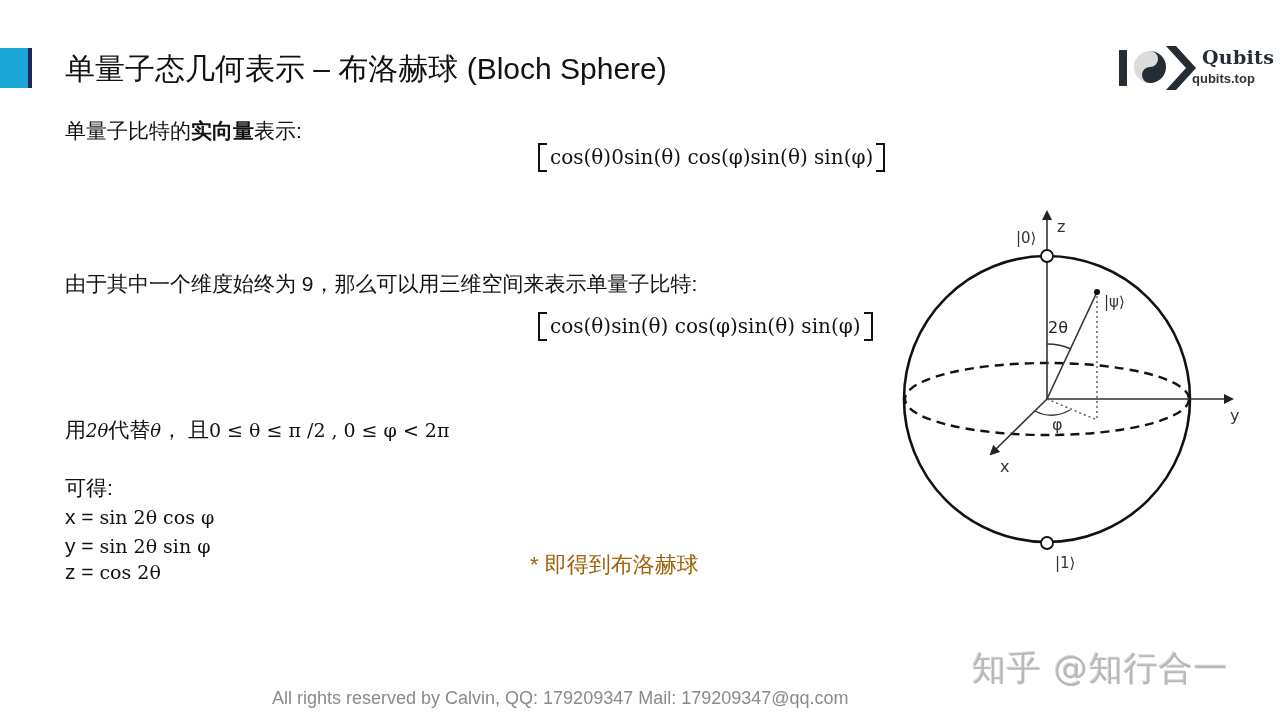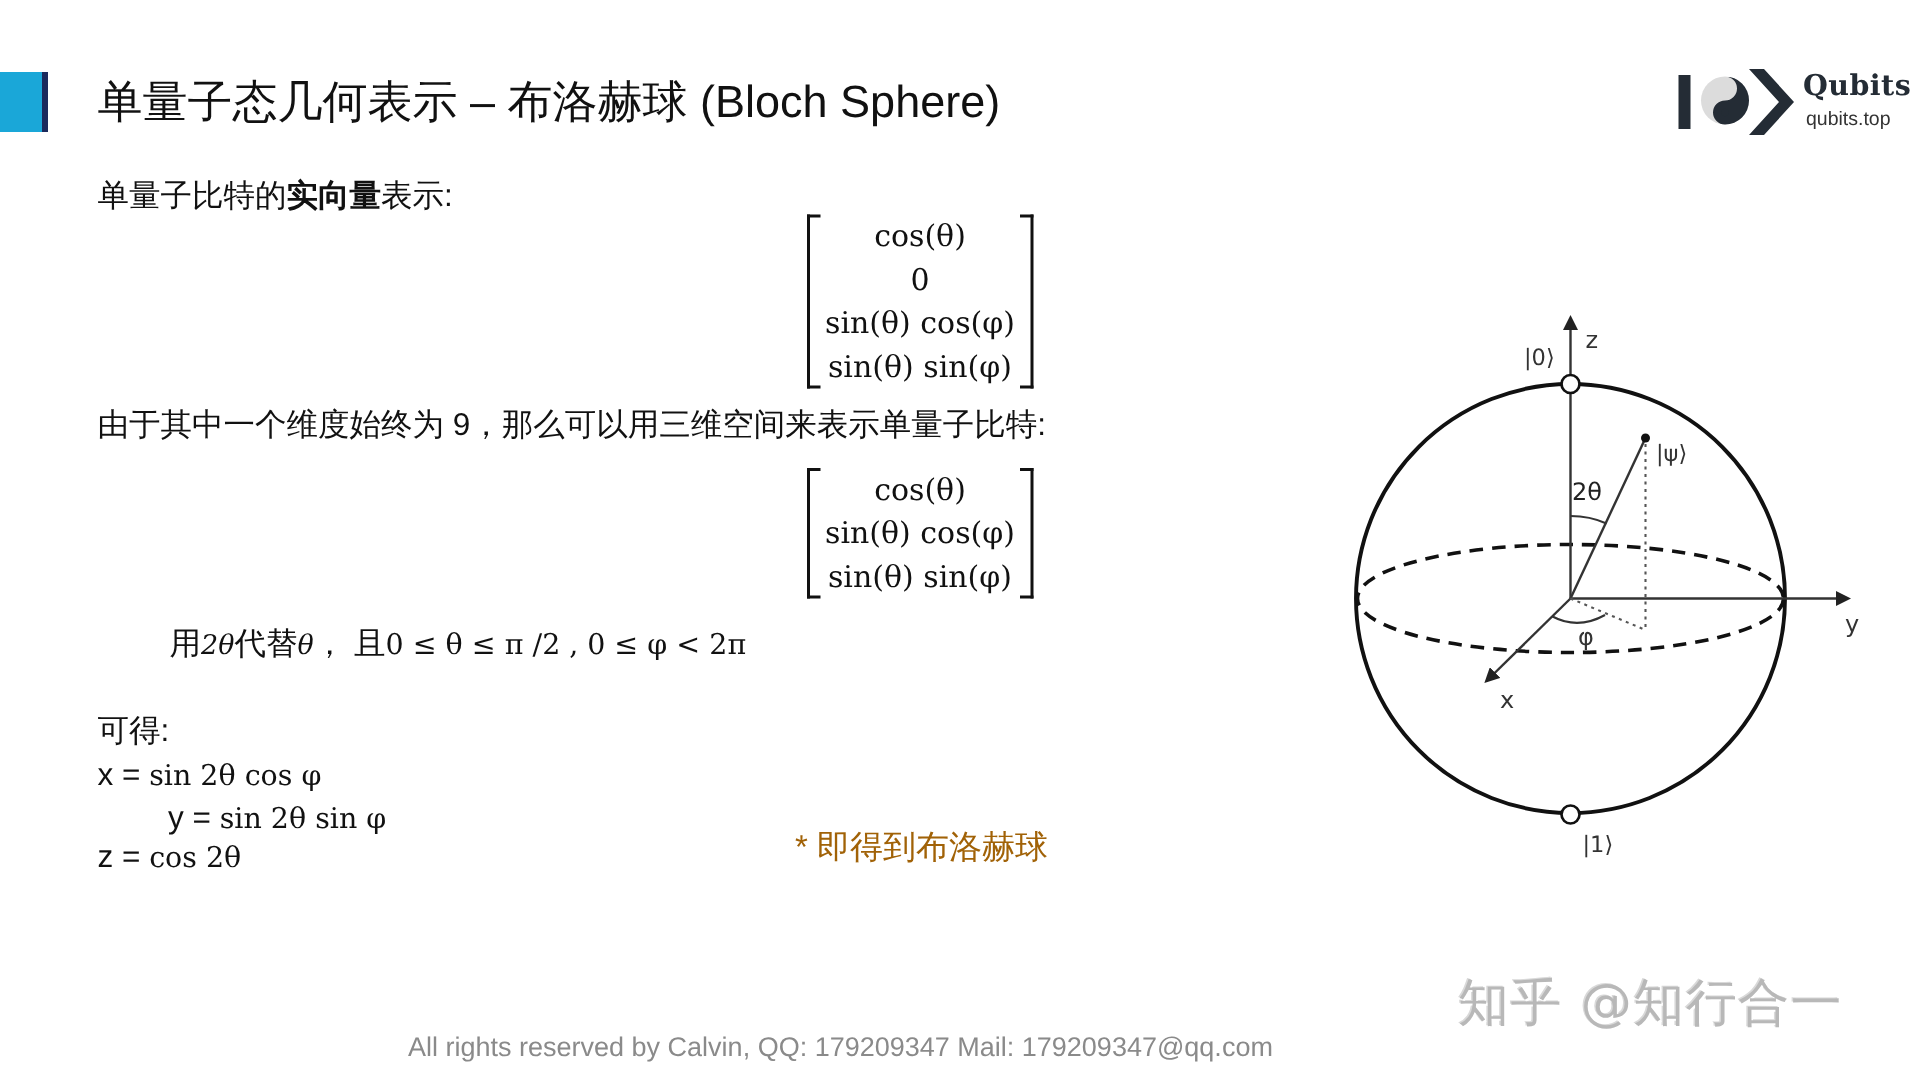--- a/index.html
+++ b/index.html
@@ -15,33 +15,33 @@
       font-family: "Liberation Sans", "DejaVu Sans", sans-serif; color: #111; white-space: nowrap;
     }
     .logo { position: absolute; left: 1116px; top: 10px; width: 160px; height: 50px; margin-top: 32px; }
     .logo-bar { position: absolute; left: 3px; top: 8px; width: 8px; height: 36px; background: #242c35; }
     .logo-yin { position: absolute; left: 17px; top: 8px; width: 34px; height: 34px; }
     .logo-chev { position: absolute; left: 44px; top: 2px; width: 40px; height: 48px; }
     .logo-name {
       position: absolute; left: 86px; top: 4px; font-size: 19px; font-weight: bold;
       font-family: "DejaVu Serif", "Liberation Serif", serif; color: #242c35; letter-spacing: 0.3px;
     }
-    .logo-url { position: absolute; left: 88px; top: 29px; font-size: 13px; color: #333; font-family: "Liberation Sans", sans-serif; }
+    .logo-url { position: absolute; left: 76px; top: 29px; font-size: 13px; color: #333; font-family: "Liberation Sans", sans-serif; font-weight: bold; }
     .text { position: absolute; font-size: 21px; line-height: 28px; white-space: nowrap; font-family: "Liberation Sans", "DejaVu Sans", sans-serif; }
     .text b { font-weight: bold; }
     .math { font-family: "DejaVu Serif", "Liberation Serif", serif; }
     .mathi { font-family: "DejaVu Serif", "Liberation Serif", serif; font-style: italic; }
     .matrix {
       position: absolute; display: flex; align-items: stretch;
       font-family: "DejaVu Serif", "Liberation Serif", serif; font-size: 20px;
     }
     .matrix .bracket-l, .matrix .bracket-r { width: 7px; border: 2px solid #111; }
     .matrix .bracket-l { border-right: none; }
     .matrix .bracket-r { border-left: none; }
-    .matrix .rows { display: flex; flex-direction: column; align-items: center; padding: 0 3px; }
+    .matrix .rows { display: flex; flex-direction: row; align-items: center; padding: 0 3px; }
     .matrix .row { line-height: 29px; white-space: nowrap; }
     .note { position: absolute; left: 530px; top: 550px; font-size: 22px; color: #a16207; font-family: "Liberation Sans", "DejaVu Sans", sans-serif; white-space: nowrap; }
     .sphere { position: absolute; left: 890px; top: 200px; width: 370px; height: 390px; }
     .footer {
       position: absolute; left: 272px; top: 688px; font-size: 18px; color: #8a8a8a;
       font-family: "Liberation Sans", "DejaVu Sans", sans-serif; white-space: nowrap;
     }
     .watermark {
       position: absolute; left: 972px; top: 646px; font-size: 34px; color: #b8b8b8;
       font-family: "DejaVu Sans", "Liberation Sans", sans-serif; white-space: nowrap; letter-spacing: 1px;
@@ -90,29 +90,29 @@
 <div class="matrix" style="left:538px; top:312px;">
   <div class="bracket-l"></div>
   <div class="rows">
     <div class="row">cos(θ)</div>
     <div class="row">sin(θ) cos(φ)</div>
     <div class="row">sin(θ) sin(φ)</div>
   </div>
   <div class="bracket-r"></div>
 </div>
 
-<div class="text" style="left:65px; top:416px;margin-left:48px;">
+<div class="text" style="left:65px; top:416px;">
   <span>用</span><span class="mathi" style="font-size:18px">2θ</span><span>代替</span><span class="mathi" style="font-size:18px">θ</span><span>，  且</span><span class="math" style="font-size:19px">0 ≤ θ ≤ π /2 ,</span> <span class="math" style="font-size:19px">0 ≤ φ &lt; 2π</span>
 </div>
 
 <div class="text" style="left:65px; top:474px;">可得:</div>
 <div class="text" style="left:65px; top:503px;">
   <span>x</span><span> = </span><span class="math" style="font-size:19px">sin 2θ cos φ</span>
 </div>
-<div class="text" style="left:65px; top:532px;margin-left:47px;">
+<div class="text" style="left:65px; top:532px;">
   <span>y</span><span> = </span><span class="math" style="font-size:19px">sin 2θ sin φ</span>
 </div>
 <div class="text" style="left:65px; top:558px;">
   <span>z</span><span> = </span><span class="math" style="font-size:19px">cos 2θ</span>
 </div>
 
 <div class="note">* 即得到布洛赫球</div>
 
 <svg class="sphere" viewBox="890 200 370 390">
   <defs>

